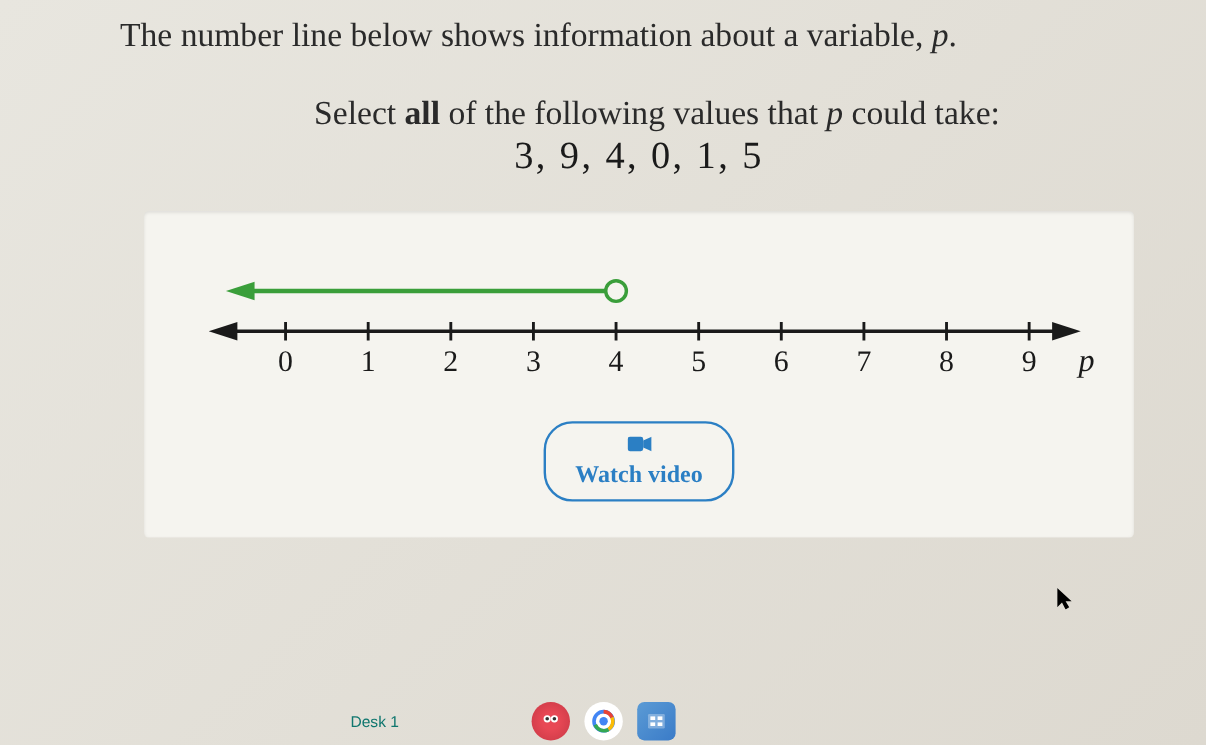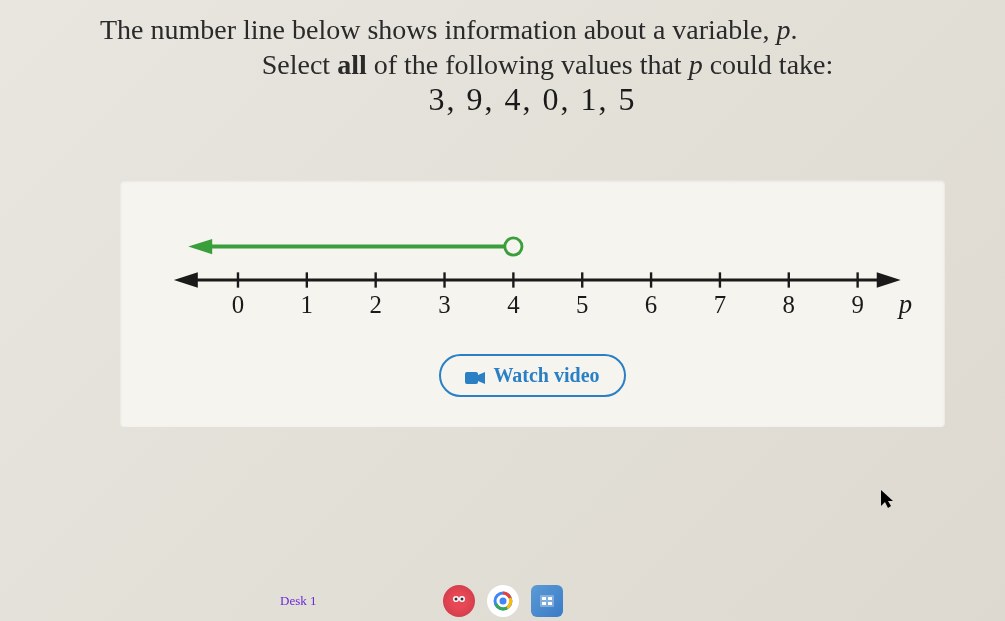--- a/index.html
+++ b/index.html
@@ -14,20 +14,21 @@
       height: 621px;
       overflow: hidden;
       position: relative;
     }
     .content {
       padding: 10px 40px 0 100px;
     }
     .question-text {
       font-size: 28px;
       color: #2a2a2a;
+      margin-bottom: 30px;
       line-height: 1.4;
     }
     .instruction-text {
       font-size: 28px;
       color: #2a2a2a;
       text-align: center;
       padding-left: 30px;
     }
     .italic-var {
       font-style: italic;
@@ -35,21 +36,21 @@
     }
     .bold {
       font-weight: bold;
     }
     .values-list {
       font-size: 32px;
       color: #1a1a1a;
       text-align: center;
       font-family: 'Times New Roman', serif;
       letter-spacing: 2px;
-      margin-bottom: 62px;
+      margin-bottom: 28px;
     }
     .number-line-container {
       background: #f5f4ef;
       border-radius: 4px;
       padding: 40px 30px 30px 30px;
       margin: 0 20px;
       position: relative;
       box-shadow: inset 0 1px 3px rgba(0,0,0,0.1);
     }
     .number-line-svg {
@@ -64,43 +65,44 @@
       margin: 10px auto 0;
       padding: 8px 24px;
       border: 2px solid #2b7fc4;
       border-radius: 24px;
       background: #f5f4ef;
       color: #2b7fc4;
       font-size: 20px;
       font-weight: 600;
       cursor: pointer;
       width: fit-content;
+      flex-direction: column;
     }
     .video-icon {
       width: 20px;
       height: 16px;
       display: inline-block;
     }
     .taskbar {
       position: absolute;
       bottom: 0;
       left: 0;
       right: 0;
       height: 40px;
       display: flex;
       align-items: center;
       justify-content: center;
       gap: 12px;
     }
     .desk-label {
       position: absolute;
-      left: 280px;
+      left: 292px;
       font-size: 13px;
-      color: #6d28d9;
-      font-family: Liberation Serif, serif;
+      color: #0f766e;
+      font-family: Liberation Sans, sans-serif;
     }
     .taskbar-icon {
       width: 32px;
       height: 32px;
       border-radius: 50%;
       display: flex;
       align-items: center;
       justify-content: center;
     }
     .pointer-cursor {

